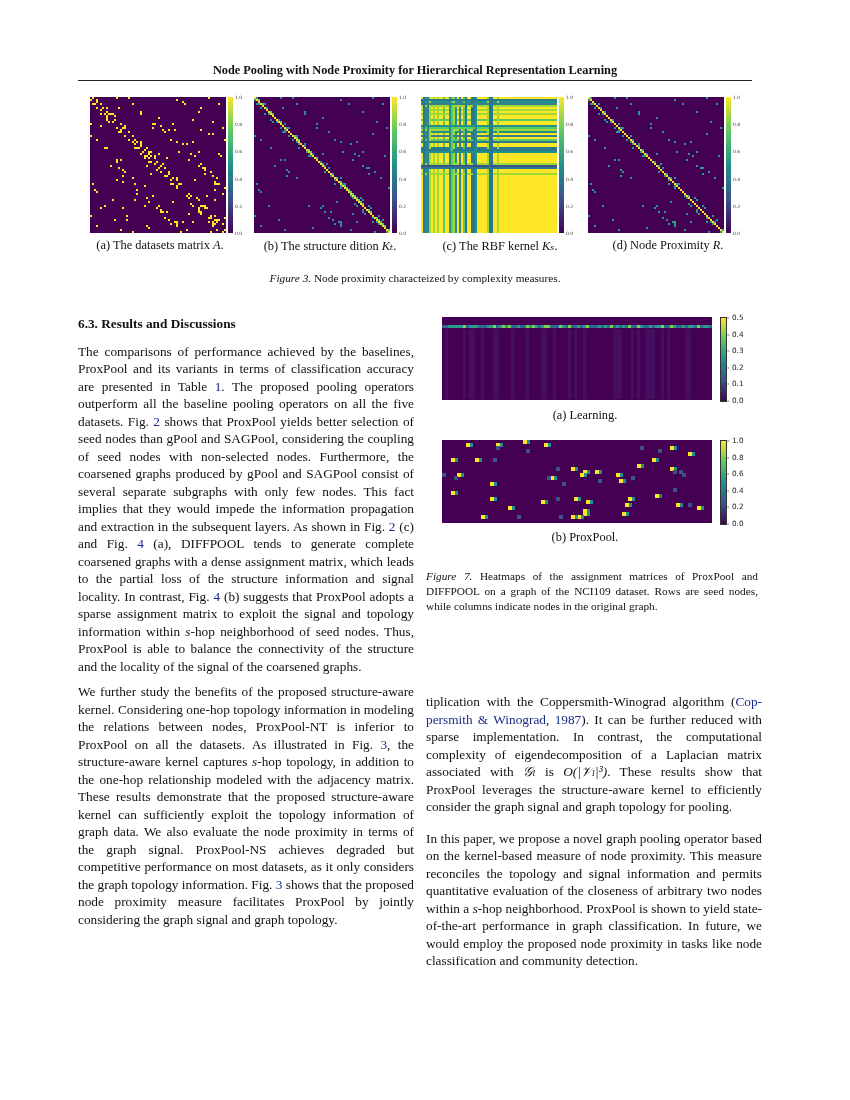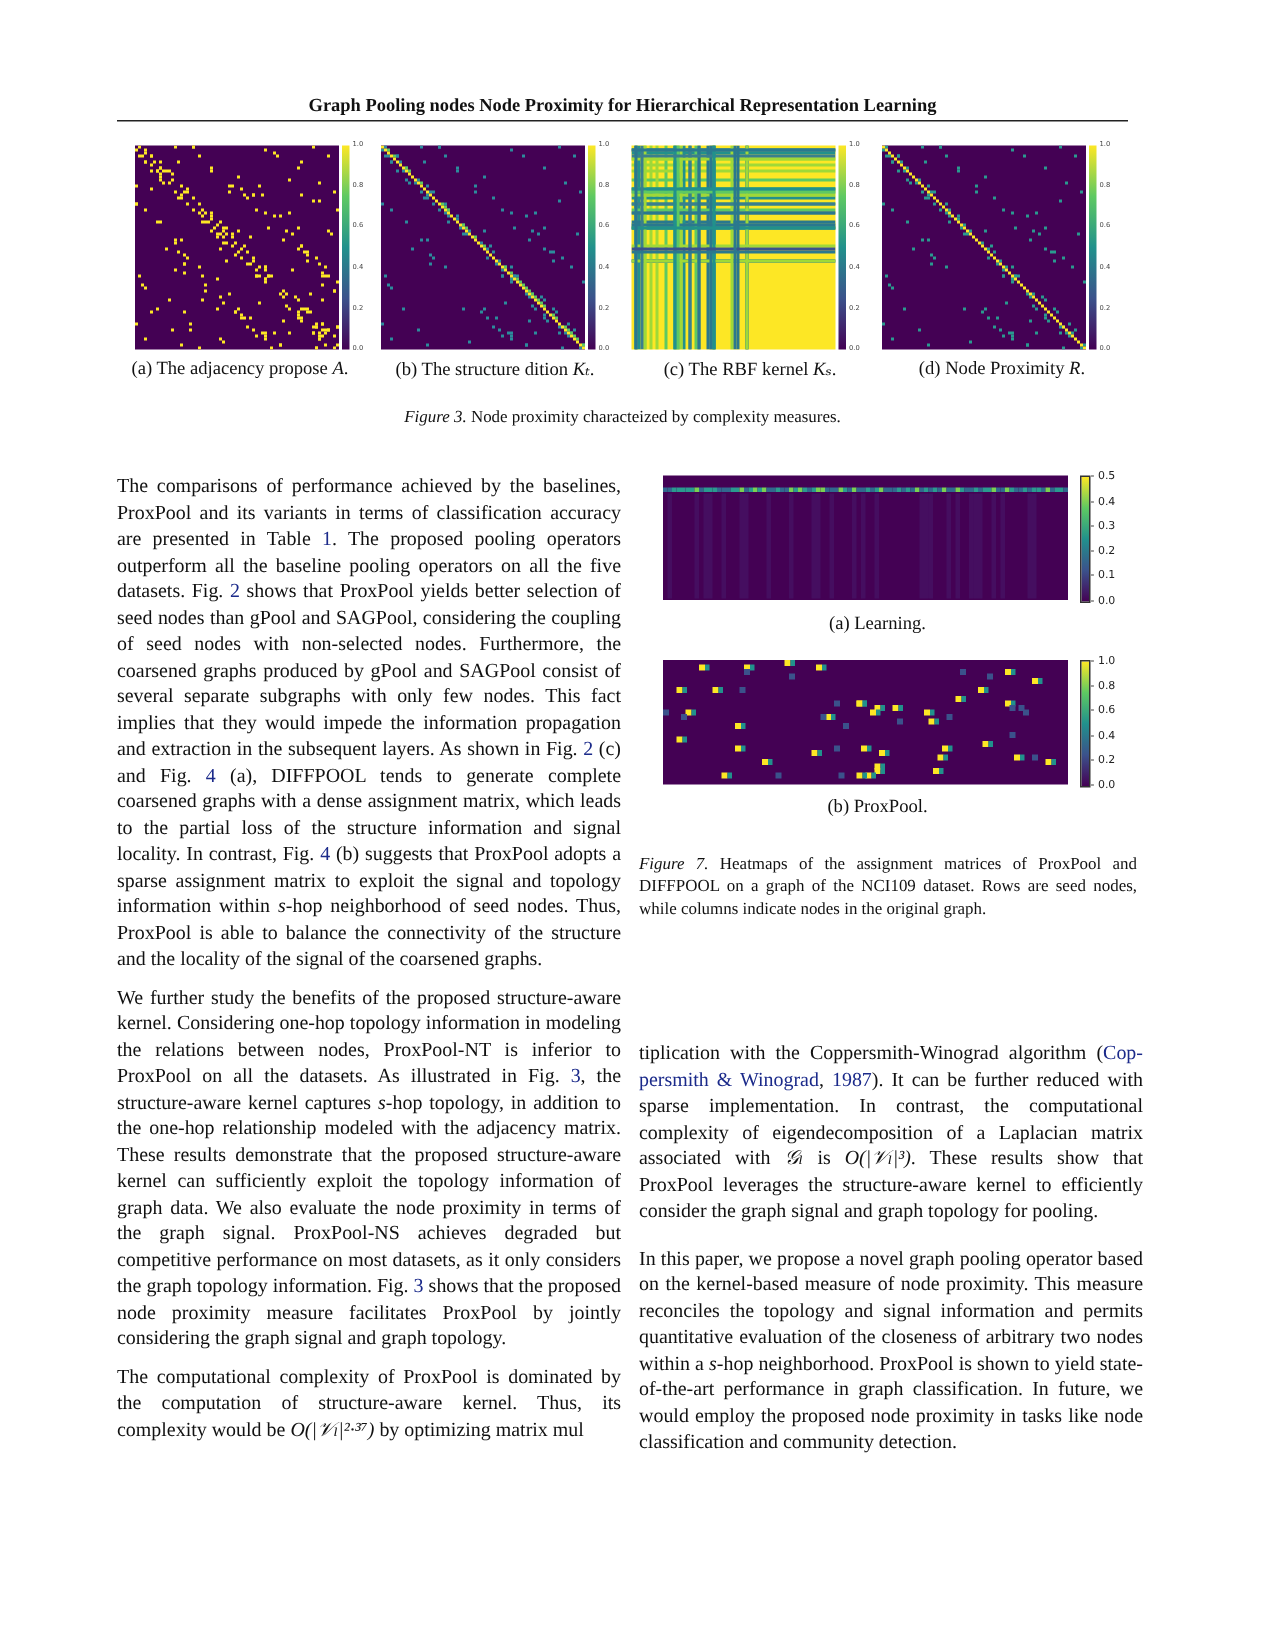--- a/index.html
+++ b/index.html
@@ -30,21 +30,21 @@
   .f4ticks { position: absolute; left: 287px; width: 30px; height: 83px; font-family: "DejaVu Sans", sans-serif; font-size: 7.3px; color: #222; }
   .f4ticks span { position: absolute; left: 0; transform: translateY(-50%); }
   .f4ticks span::before { content: "- "; }
   .f4cap { position: absolute; left: 0; width: 290px; text-align: center; font-size: 12.4px; }
   .fig4cap { position: absolute; left: 426px; top: 569px; width: 332px; font-size: 11.3px; line-height: 15px; text-align: justify; }
   .cell { position: absolute; }
 </style>
 </head>
 <body>
 
-<div class="running-head">Graph Pooling nodes Node Proximity for Hierarchical Representation Learning</div>
+<div class="running-head">Node Pooling with Node Proximity for Hierarchical Representation Learning</div>
 <div class="head-rule"></div>
 
 <div class="fig3">
   <div class="sub" style="left:0">
     <div class="hm" style="left:12px" id="hmA">
         <div class="cell" style="left: 38px; top: 0px; width: 2px; height: 2px; background: rgb(253, 231, 37);"></div>
         <div class="cell" style="left: 0px; top: 38px; width: 2px; height: 2px; background: rgb(253, 231, 37);"></div>
         <div class="cell" style="left: 70px; top: 28px; width: 2px; height: 2px; background: rgb(253, 231, 37);"></div>
         <div class="cell" style="left: 28px; top: 70px; width: 2px; height: 2px; background: rgb(253, 231, 37);"></div>
         <div class="cell" style="left: 102px; top: 44px; width: 2px; height: 2px; background: rgb(253, 231, 37);"></div>
@@ -316,21 +316,21 @@
       </div>
     <div class="cb" style="left:150px"></div>
     <div class="cbticks" style="left:157px">
         <span style="top: 0%;">1.0</span>
         <span style="top: 20%;">0.8</span>
         <span style="top: 40%;">0.6</span>
         <span style="top: 60%;">0.4</span>
         <span style="top: 80%;">0.2</span>
         <span style="top: 100%;">0.0</span>
       </div>
-    <div class="subcap"><span>(a) The adjacency propose </span><span class="m">A</span><span>.</span></div>
+    <div class="subcap"><span>(a) The datasets matrix </span><span class="m">A</span><span>.</span></div>
   </div>
   <div class="sub" style="left:170px">
     <div class="hm" style="left:6px" id="hmB">
         <div class="cell" style="left: 38px; top: 0px; width: 2px; height: 2px; background: rgb(44, 140, 156);"></div>
         <div class="cell" style="left: 102px; top: 44px; width: 2px; height: 2px; background: rgb(44, 140, 156);"></div>
         <div class="cell" style="left: 96px; top: 132px; width: 2px; height: 2px; background: rgb(44, 140, 156);"></div>
         <div class="cell" style="left: 108px; top: 112px; width: 2px; height: 2px; background: rgb(44, 140, 156);"></div>
         <div class="cell" style="left: 78px; top: 122px; width: 2px; height: 2px; background: rgb(44, 140, 156);"></div>
         <div class="cell" style="left: 44px; top: 46px; width: 2px; height: 2px; background: rgb(44, 140, 156);"></div>
         <div class="cell" style="left: 120px; top: 74px; width: 2px; height: 2px; background: rgb(44, 140, 156);"></div>
@@ -904,23 +904,23 @@
         <span style="top: 60%;">0.4</span>
         <span style="top: 80%;">0.2</span>
         <span style="top: 100%;">0.0</span>
       </div>
     <div class="subcap"><span>(d) Node Proximity </span><span class="m">R</span><span>.</span></div>
   </div>
 </div>
 <div class="fig3cap"><i>Figure 3.</i><span> Node proximity characteized by complexity measures.</span></div>
 
 <div class="col" style="left:78px; top:315px;">
+  <h3>6.3. Results and Discussions</h3>
   <p><span>The comparisons of performance achieved by the baselines, ProxPool and its variants in terms of classification accuracy are presented in Table </span><span class="ref">1</span><span>. The proposed pooling operators outperform all the baseline pooling operators on all the five datasets. Fig. </span><span class="ref">2</span><span> shows that ProxPool yields better selection of seed nodes than gPool and SAGPool, considering the cou­pling of seed nodes with non-selected nodes. Furthermore, the coarsened graphs produced by gPool and SAGPool con­sist of several separate subgraphs with only few nodes. This fact implies that they would impede the information prop­agation and extraction in the subsequent layers. As shown in Fig. </span><span class="ref">2</span><span> (c) and Fig. </span><span class="ref">4</span><span> (a), DIFFPOOL tends to generate complete coarsened graphs with a dense assignment matrix, which leads to the partial loss of the structure information and signal locality. In contrast, Fig. </span><span class="ref">4</span><span> (b) suggests that Prox­Pool adopts a sparse assignment matrix to exploit the signal and topology information within </span><span class="m">s</span><span>-hop neighborhood of seed nodes. Thus, ProxPool is able to balance the connec­tivity of the structure and the locality of the signal of the coarsened graphs.</span></p>
   <p><span>We further study the benefits of the proposed structure-aware kernel. Considering one-hop topology information in mod­eling the relations between nodes, ProxPool-NT is inferior to ProxPool on all the datasets.  As illustrated in Fig. </span><span class="ref">3</span><span>, the structure-aware kernel captures </span><span class="m">s</span><span>-hop topology, in ad­dition to the one-hop relationship modeled with the adja­cency matrix. These results demonstrate that the proposed structure-aware kernel can sufficiently exploit the topology information of graph data. We also evaluate the node prox­imity in terms of the graph signal. ProxPool-NS achieves degraded but competitive performance on most datasets, as it only considers the graph topology information. Fig. </span><span class="ref">3</span><span> shows that the proposed node proximity measure facilitates ProxPool by jointly considering the graph signal and graph topology.</span></p>
-  <p><span>The computational complexity of ProxPool is dominated by the computation of structure-aware kernel.  Thus, its complexity would be </span><span class="m">O(|𝒱ₗ|²·³⁷)</span><span> by optimizing matrix mul­</span></p>
 </div>
 
 <div class="fig4">
   <div class="f4hm" style="top:2px" id="hmDiff">
       <div class="cell" style="left: 0px; top: 8px; width: 3px; height: 3px; background: rgb(49, 104, 142);"></div>
       <div class="cell" style="left: 3px; top: 8px; width: 3px; height: 3px; background: rgb(49, 104, 142);"></div>
       <div class="cell" style="left: 3px; top: 12px; width: 3px; height: 70px; background: rgba(72, 40, 120, 0.35);"></div>
       <div class="cell" style="left: 6px; top: 8px; width: 3px; height: 3px; background: rgb(42, 154, 143);"></div>
       <div class="cell" style="left: 9px; top: 8px; width: 3px; height: 3px; background: rgb(42, 154, 143);"></div>
       <div class="cell" style="left: 12px; top: 8px; width: 3px; height: 3px; background: rgb(42, 154, 143);"></div>

